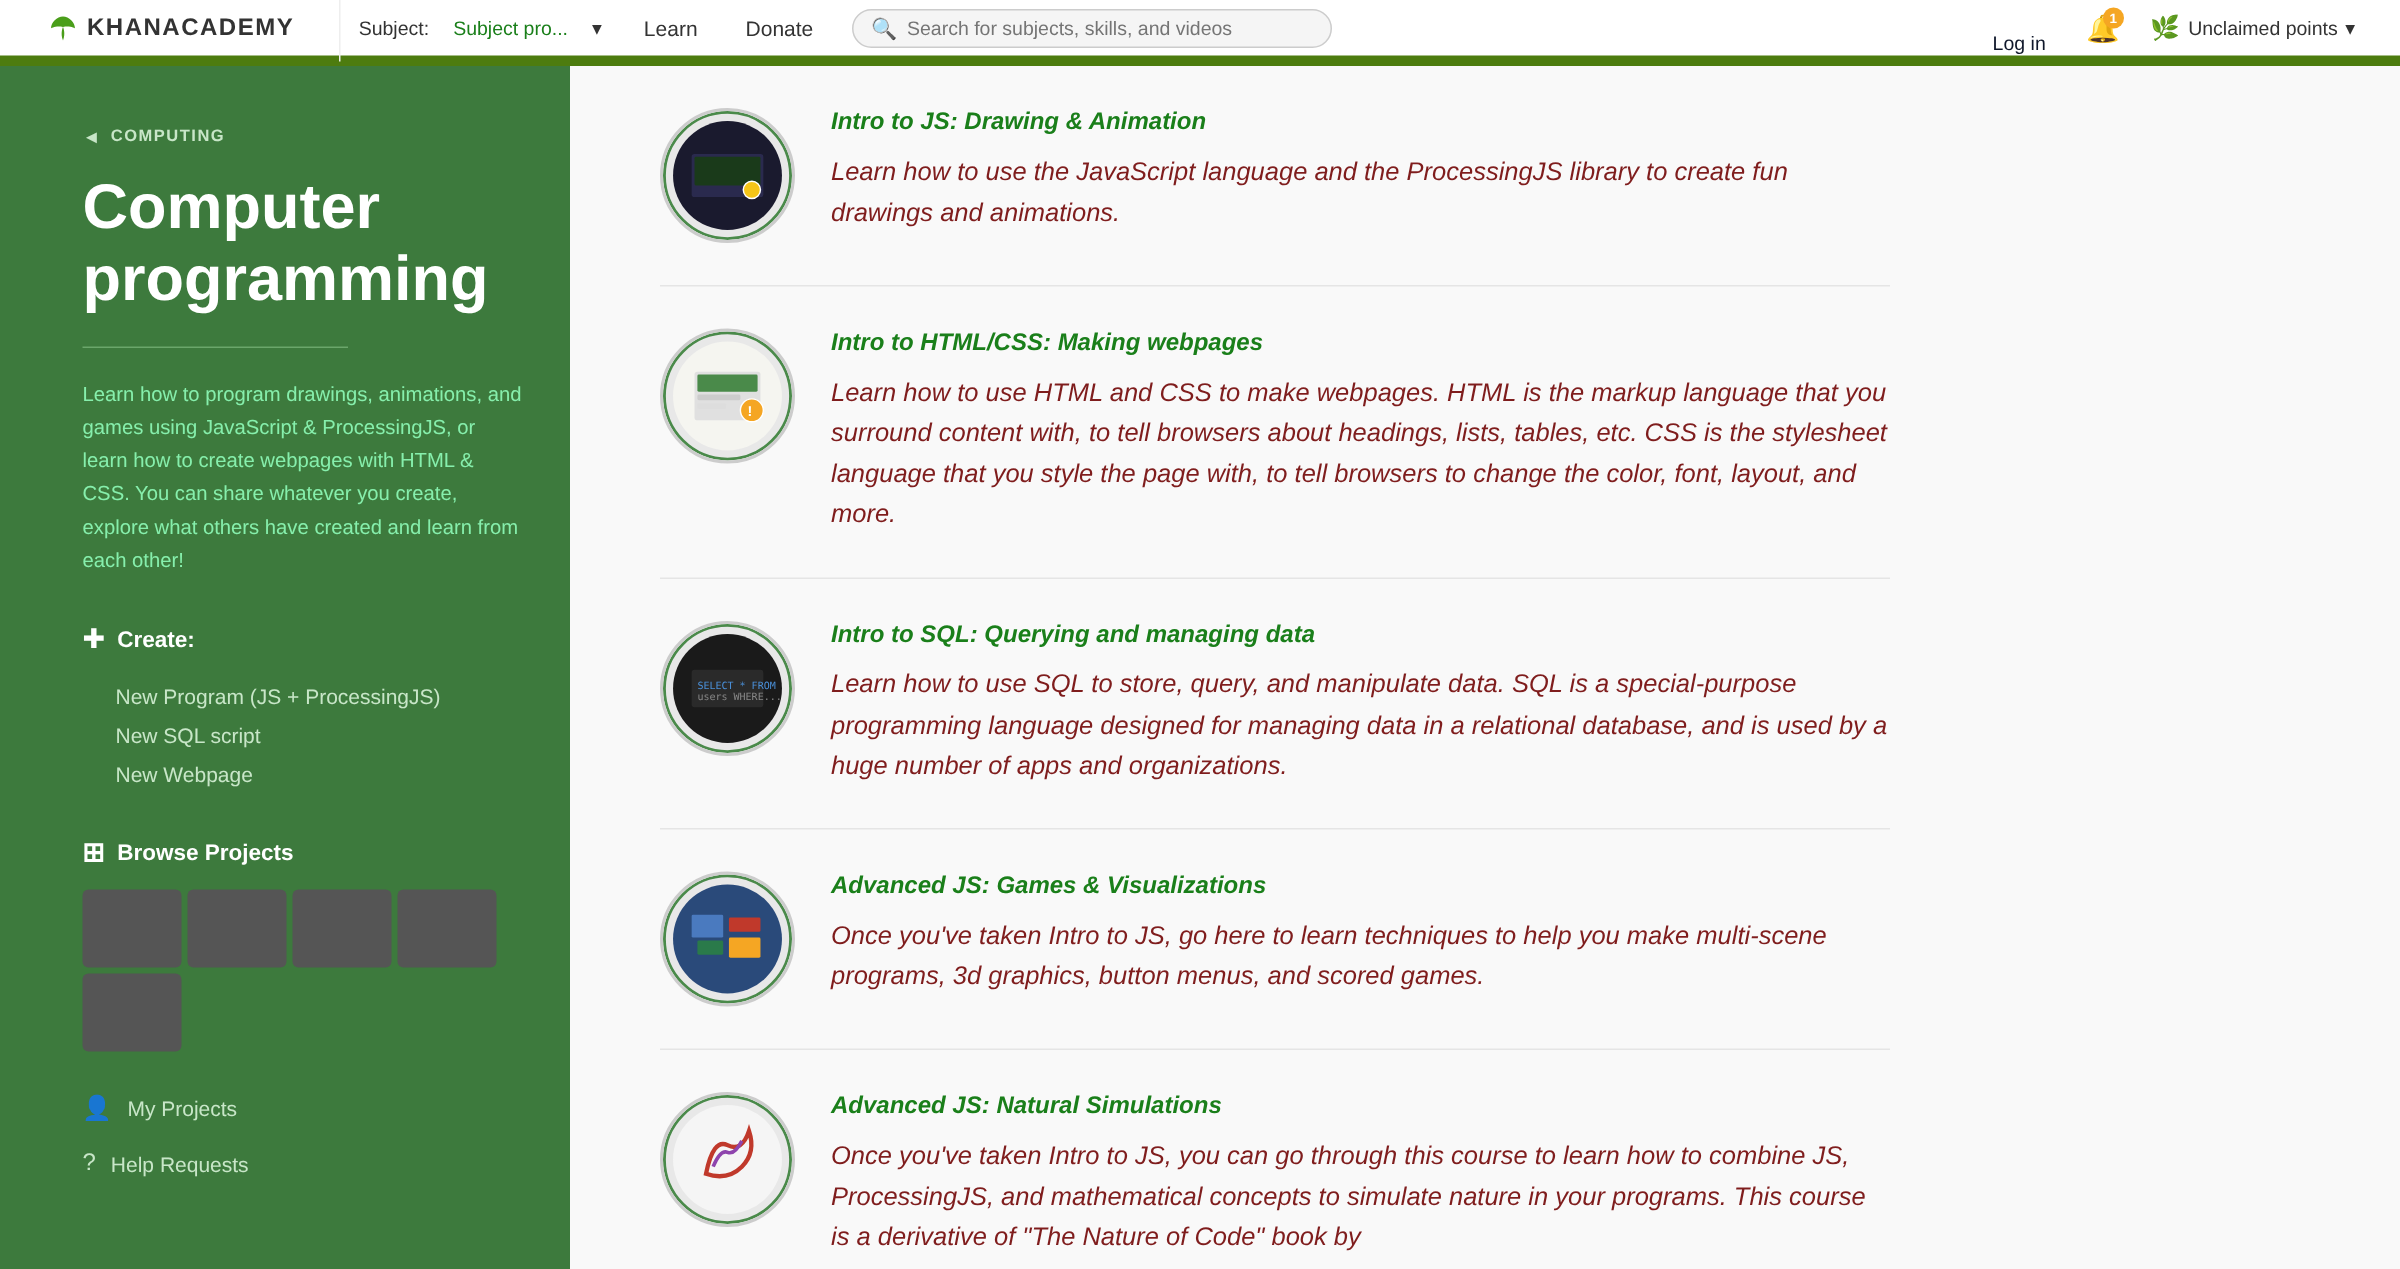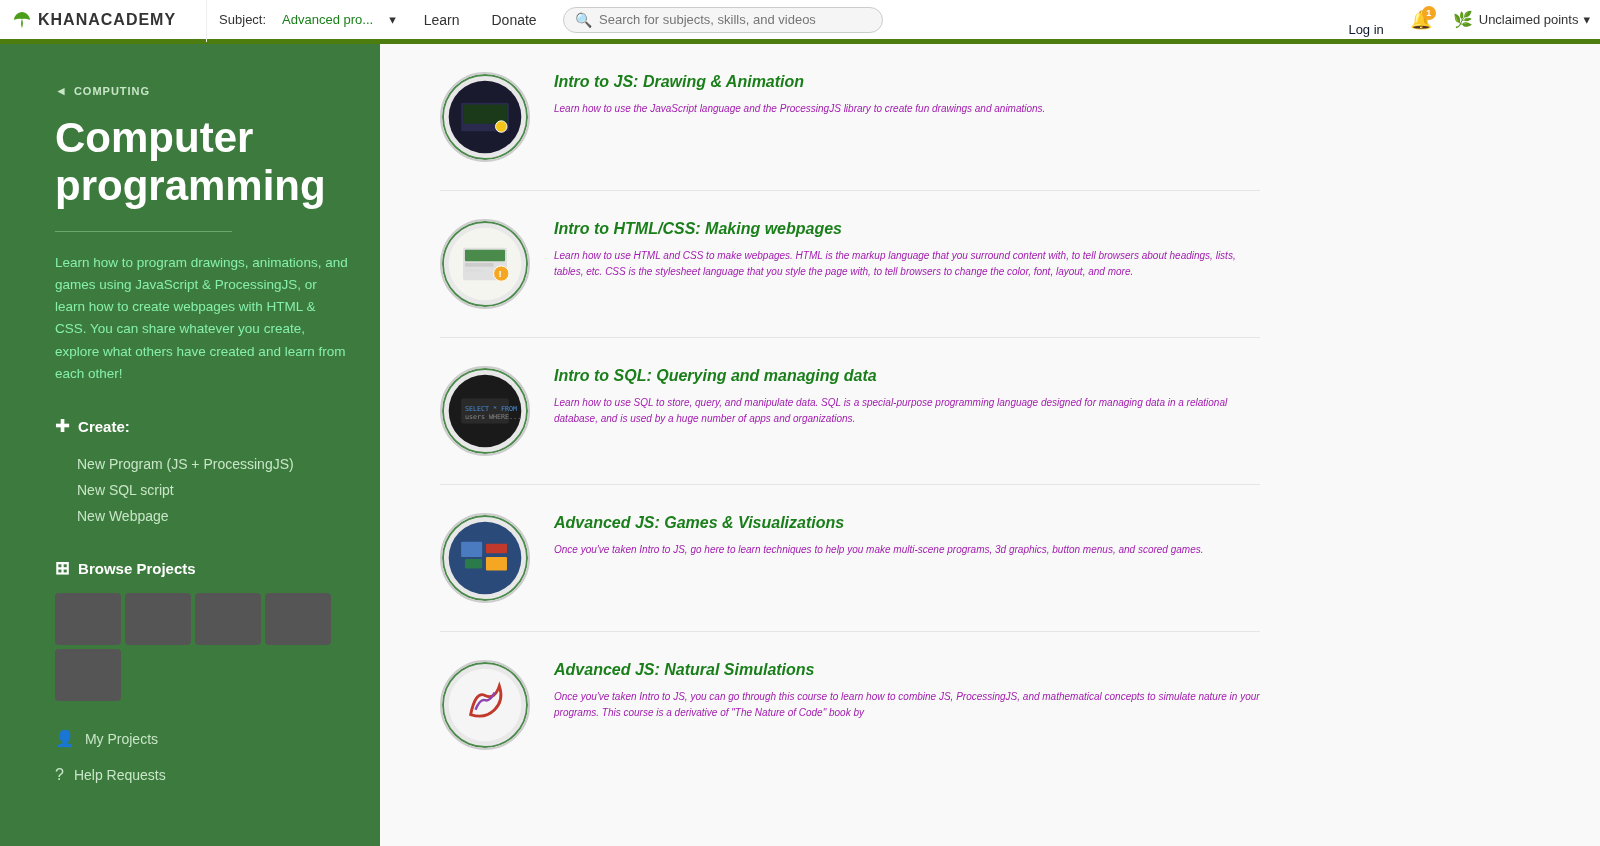--- a/index.html
+++ b/index.html
@@ -1,22 +1,22 @@
 <!DOCTYPE html>
 <html><head>
   <meta charset="utf-8">
   <style>
     * { margin: 0; padding: 0; box-sizing: border-box; }
     body { font-family: 'Helvetica Neue', Arial, sans-serif; font-size: 14px; color: #333; background: #fff; }
 
     
     #navbar {
       position: fixed; top: 0; left: 0; right: 0; height: 44px;
-      background: #fff; border-bottom: 5px solid #4d7c0f;
-      display: flex; align-items: center; z-index: 100; padding: 0 2px;
+      background: #fff; border-bottom: 7px solid #4d7c0f;
+      display: flex; align-items: center; z-index: 100; padding: 0 22px;
     }
     #navbar .logo-area {
       display: flex; align-items: center; gap: 6px; padding: 0 10px; font-size: 16px; font-weight: bold; letter-spacing: 1px; color: #333;
     }
     #navbar .logo-leaf {
       width: 20px; height: 20px; display: inline-block;
     }
     #navbar .subject-dropdown {
       display: flex; align-items: center; gap: 16px; padding: 0 12px; height: 44px; cursor: pointer; font-size: 13px; color: #333; border-left: 1px solid #eee; margin-left: 20px;
     }
@@ -90,38 +90,38 @@
       display: flex; gap: 24px; padding: 28px 0; border-bottom: 1px solid #e5e5e5; align-items: flex-start;
     }
     .course-item:last-child { border-bottom: none; }
     .course-thumb {
       width: 90px; min-width: 90px; height: 90px; border-radius: 50%; border: 2px solid #ccc; overflow: hidden; display: flex; align-items: center; justify-content: center; background: #f0f0f0;
     }
     
     .course-thumb svg { width: 90px; height: 90px; }
     .course-info { flex: 1; font-style: italic; }
     .course-title { font-size: 16px; font-weight: 600; color: #1a7f1a; margin-bottom: 8px; line-height: 1.3; }
-    .course-desc { font-size: 10px; line-height: 1.6; color: #a21caf; }
+    .course-desc { font-size: 17px; line-height: 1.6; color: #7f1d1d; }
   </style>
 </head>
 <body>
 
 <nav id="navbar">
   <div class="logo-area">
     <span class="logo-leaf">
       <svg viewBox="0 0 20 20" fill="none">
         <path d="M10 2 C6 2 2 6 2 10 C2 10 5 8 10 9 C10 9 8 13 10 18 C12 13 10 9 10 9 C15 8 18 10 18 10 C18 6 14 2 10 2Z" fill="#4a9e1a"></path>
       </svg>
     </span>
     <span>KHANACADEMY</span>
   </div>
 
   <div class="subject-dropdown">
     <span>Subject:</span>
-    <span class="subject-name">Advanced pro...</span>
+    <span class="subject-name">Subject pro...</span>
     <span>▾</span>
   </div>
 
   <a class="nav-link">Learn</a>
   <a class="nav-link">Donate</a>
 
   <div class="search-bar">
     <span class="search-icon-char">🔍</span>
     <input type="text" placeholder="Search for subjects, skills, and videos" style="">
   </div>

